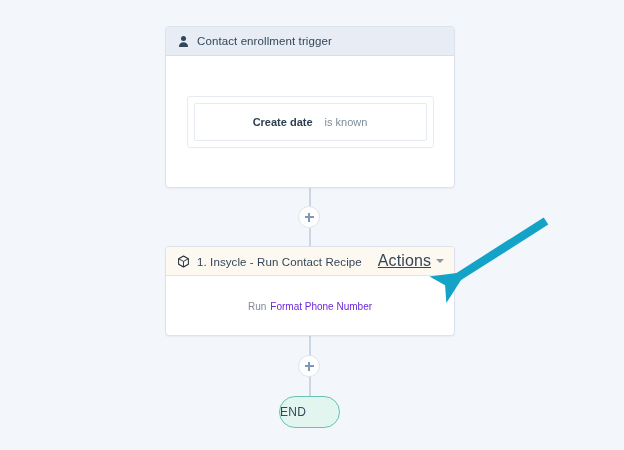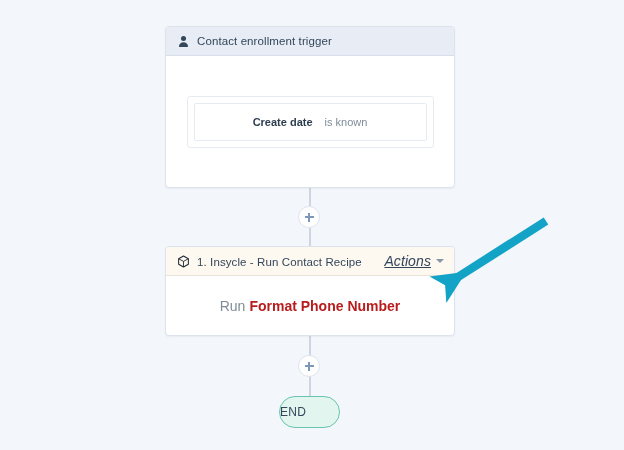--- a/index.html
+++ b/index.html
@@ -142,41 +142,40 @@
   .ah-title { font-size: 11.5px; white-space: nowrap; }
 
   .actions-link {
     display: flex;
     align-items: center;
     gap: 5px;
     cursor: pointer;
     flex: 0 0 auto;
   }
   .actions-text {
-    font-size: 14px;
+    font-size: 16px;
     color: #33475b;
     text-decoration: underline;
-    font-style: italic;
   }
   .caret {
     width: 0; height: 0;
     border-left: 4px solid transparent;
     border-right: 4px solid transparent;
     border-top: 4.5px solid #8795a6;
   }
 
   .action-body {
     height: 60px;
     display: flex;
     align-items: center;
     justify-content: center;
-    font-size: 14px;
+    font-size: 10px;
   }
   .run-light  { color: #7f8c99; margin-right: 4px; }
-  .run-strong { font-weight: 700; color: #b91c1c; text-align: center; }
+  .run-strong { font-weight: 400; color: #6d28d9; text-align: center; }
 
   
   .end-pill {
     position: absolute;
     left: 279px;
     top: 396px;
     width: 61px;
     height: 32px;
     border-radius: 16px;
     background: #e3f5ef;

